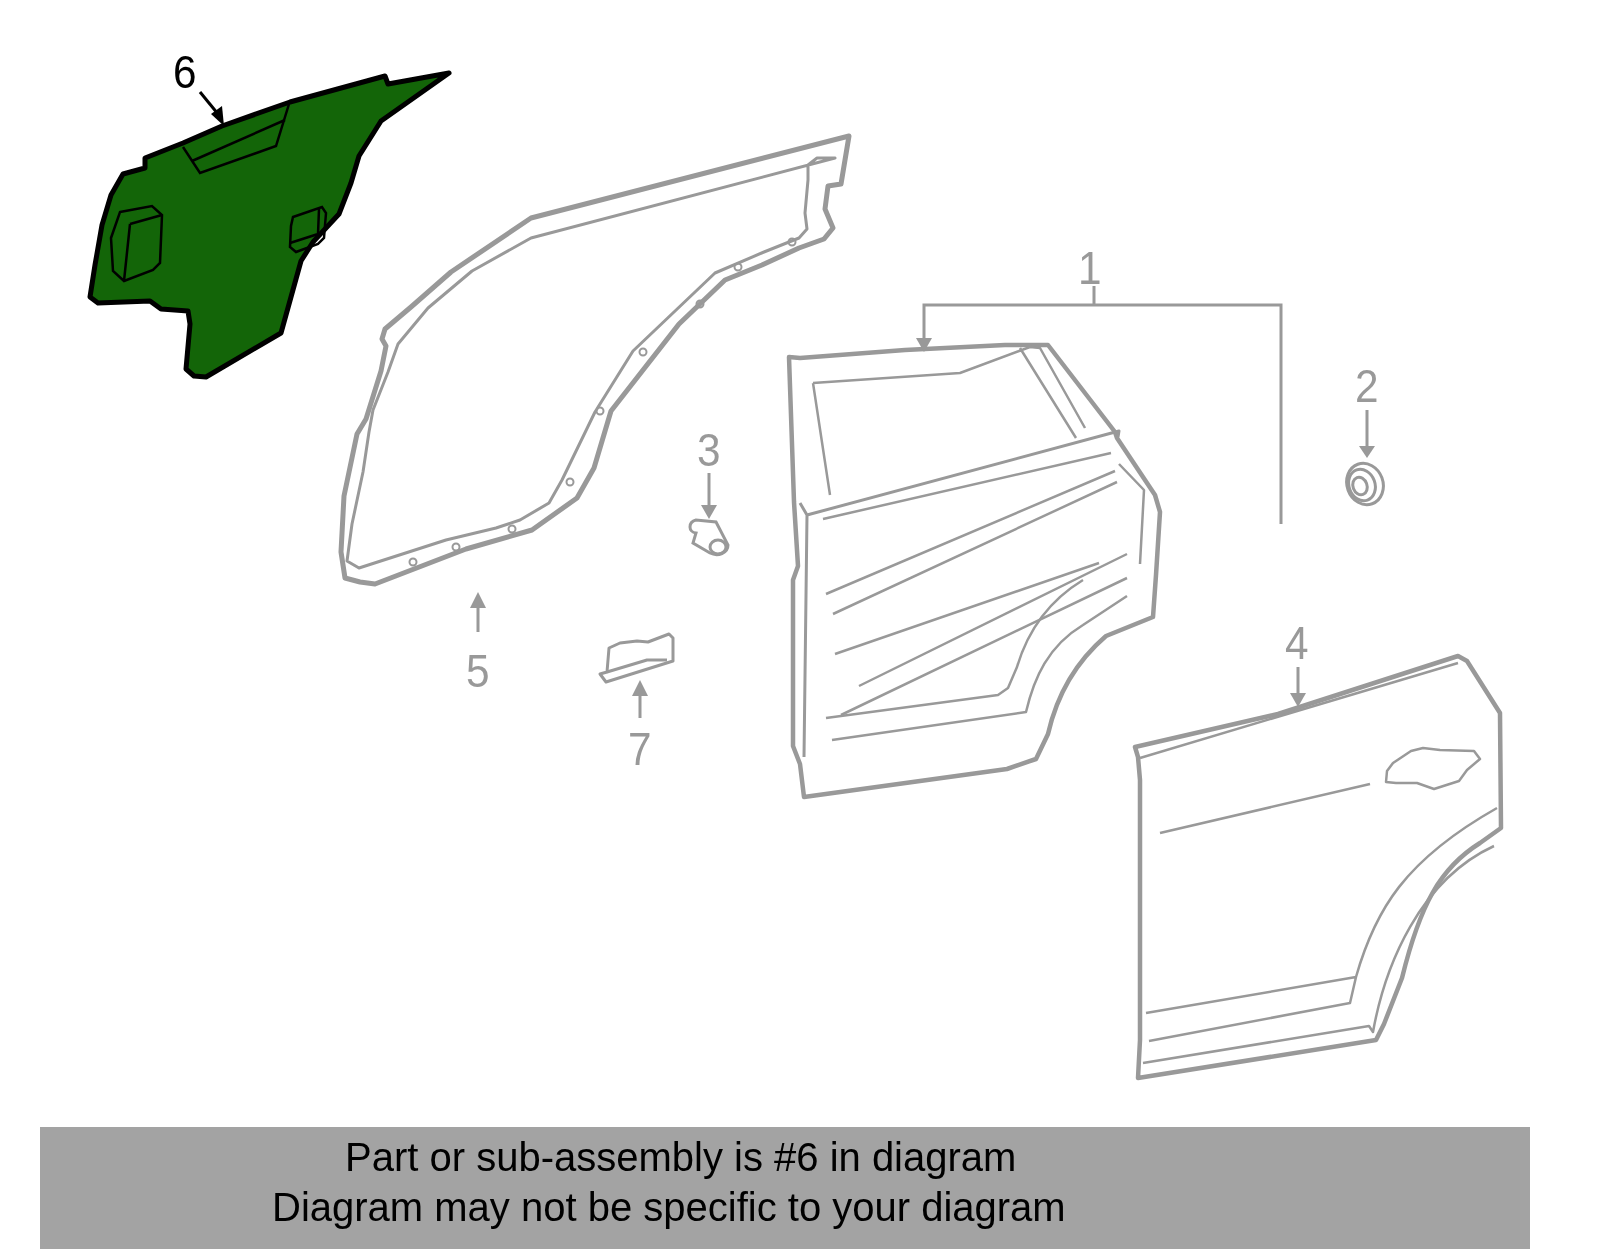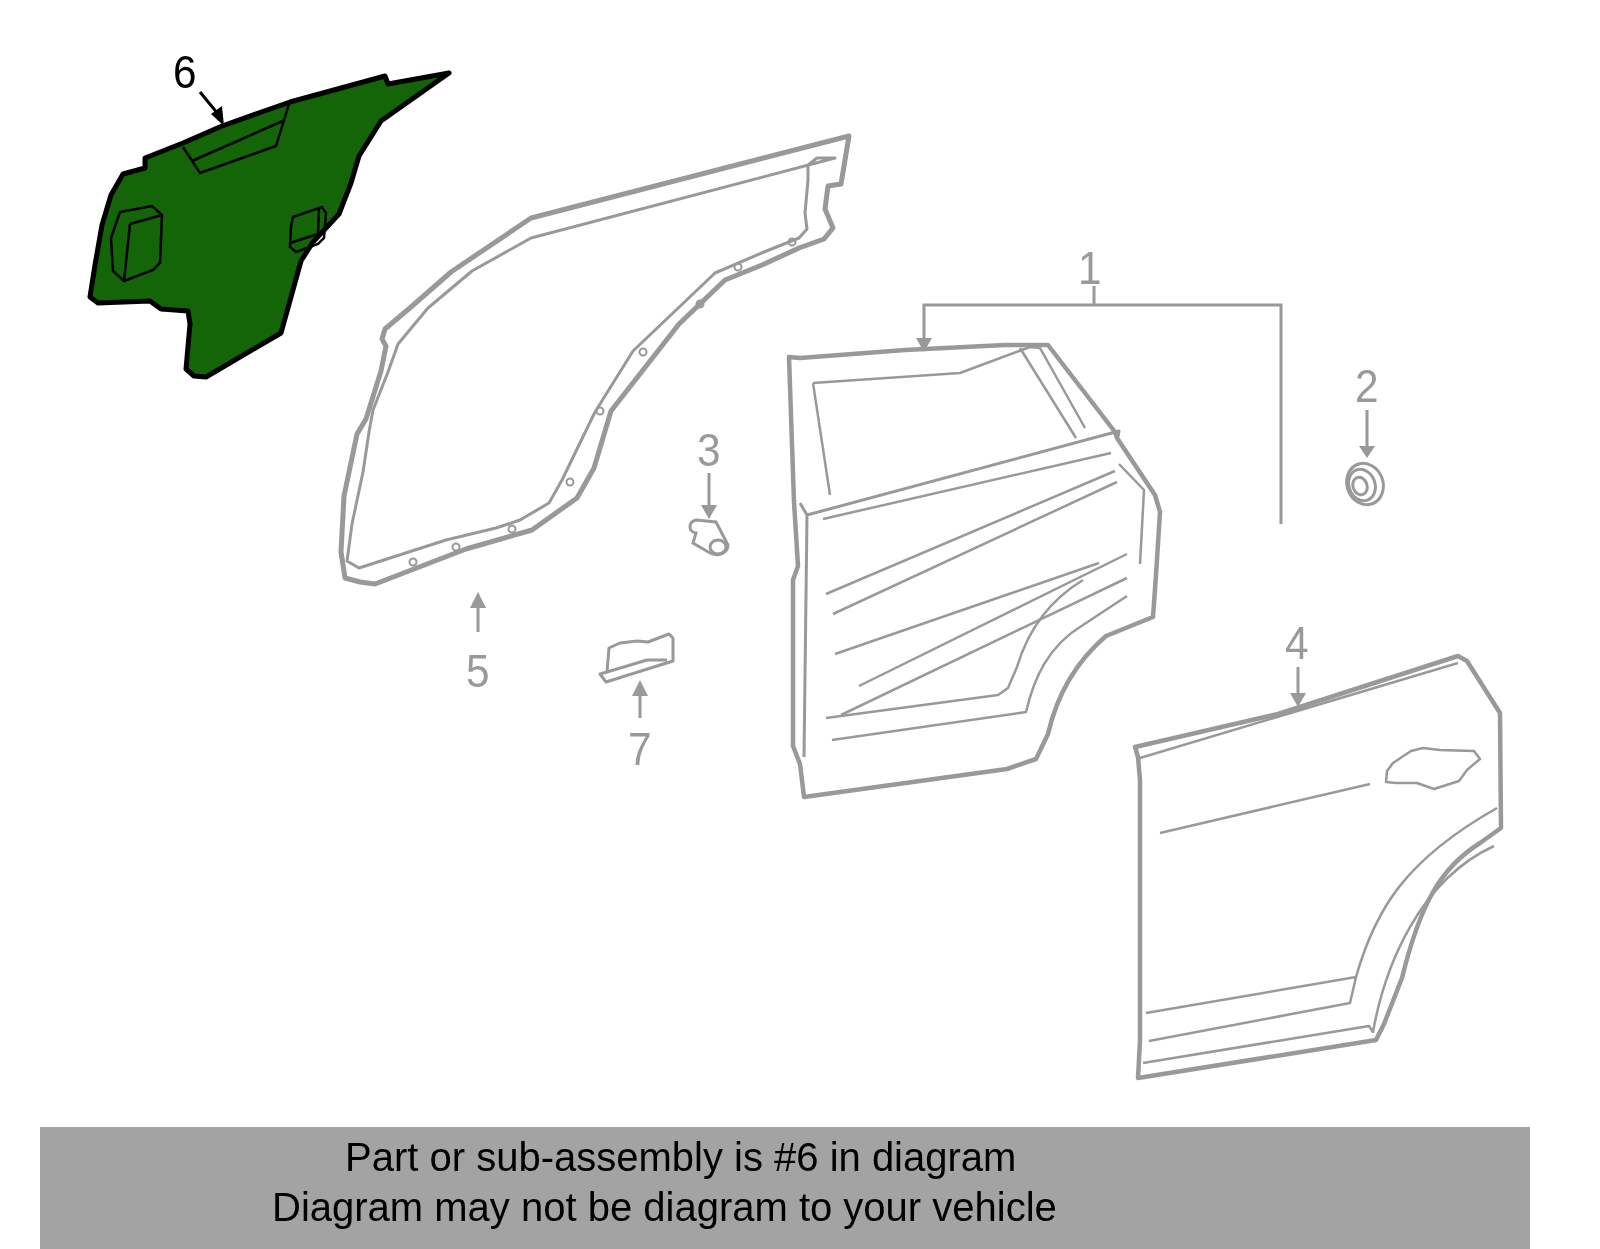--- a/index.html
+++ b/index.html
@@ -108,14 +108,14 @@
 <div class="callout hl" style="left:173px; top:49px;">6</div>
 <div class="callout" style="left:466px; top:648px;">5</div>
 <div class="callout" style="left:697px; top:427px;">3</div>
 <div class="callout" style="left:628px; top:726px;">7</div>
 <div class="callout" style="left:1078px; top:245px;">1</div>
 <div class="callout" style="left:1355px; top:363px;">2</div>
 <div class="callout" style="left:1285px; top:620px;">4</div>
 
 <div class="banner">
   <div class="banner-line l1">Part or sub-assembly is #6 in diagram</div>
-  <div class="banner-line l2">Diagram may not be diagram to your vehicle</div>
+  <div class="banner-line l2">Diagram may not be specific to your diagram</div>
 </div>
 
 </body></html>

